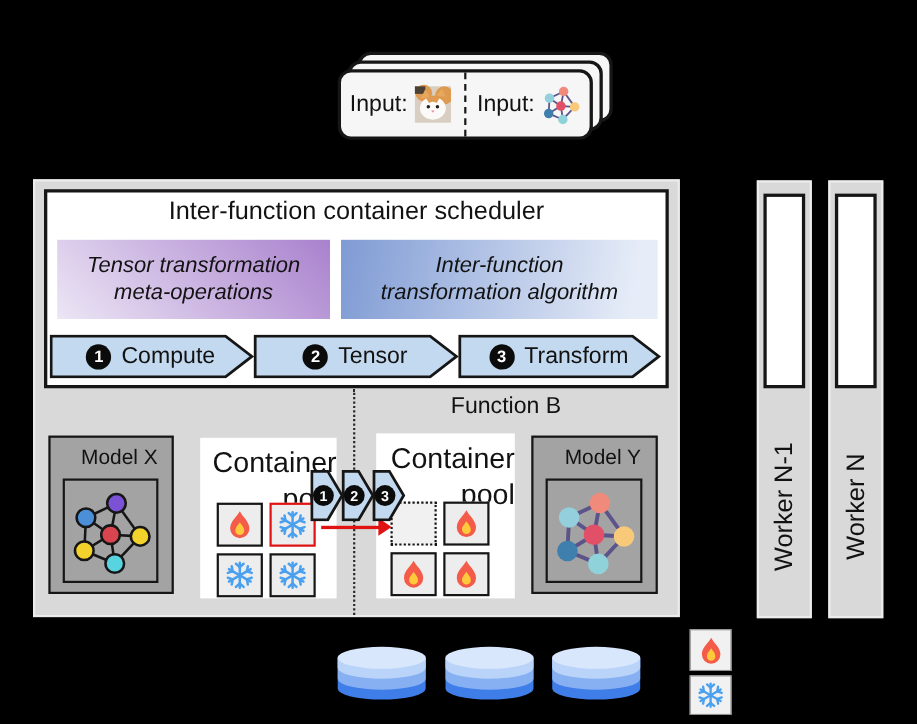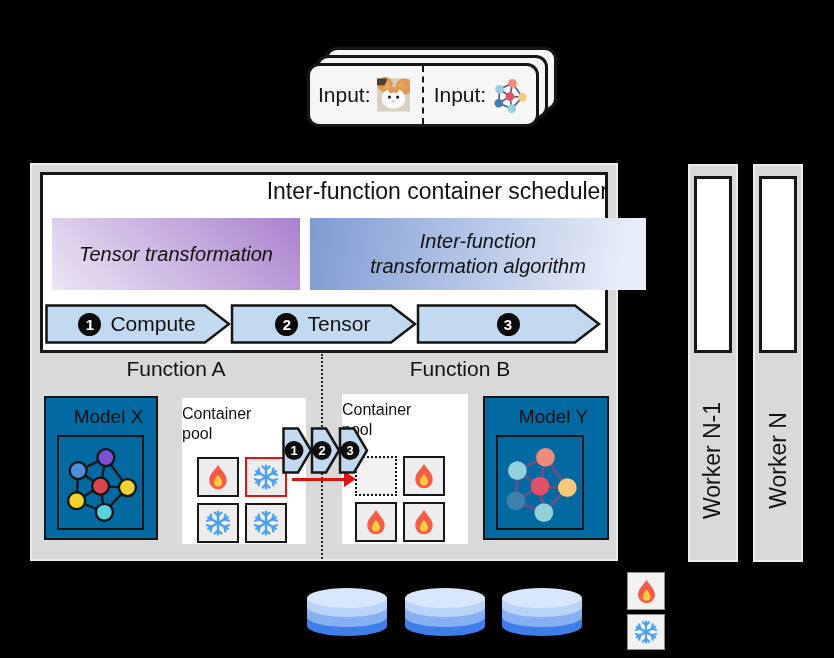--- a/index.html
+++ b/index.html
@@ -13,43 +13,43 @@
   .card.front { left: 307px; top: 63px; display: flex; align-items: center; padding: 0 8px; gap: 6px; z-index: 5; }
   .card.back1 { left: 316px; top: 55px; z-index: 4; }
   .card.back2 { left: 325px; top: 47px; z-index: 3; }
   .card-label { font-size: 21px; white-space: nowrap; }
   .card-divider { align-self: stretch; border-left: 2.5px dashed #161616; margin: 0 4px 0 6px; }
 
   
   .main-box { left: 30px; top: 163px; width: 588px; height: 398px;
               background: #d9d9d9; border: 2px solid #ececec; }
   .sched { left: 40px; top: 172px; width: 568px; height: 181px; background: #fff; border: 3px solid #161616; }
-  .sched-title { left: 40px; top: 178px; width: 568px; text-align: right; font-size: 23px; }
+  .sched-title { left: 40px; top: 178px; width: 568px; text-align: center; font-size: 23px; }
   .grad { display: flex; flex-direction: column; align-items: center; justify-content: center;
           font-size: 20px; font-style: italic; line-height: 1.25; text-align: center; }
   .grad-purple { left: 52px; top: 218px; width: 248px; height: 72px;
                  background: linear-gradient(45deg, #ece6f5 0%, #a981cd 100%); }
-  .grad-blue { left: 310px; top: 218px; width: 336px; height: 72px;
+  .grad-blue { left: 310px; top: 218px; width: 288px; height: 72px;
                background: linear-gradient(100deg, #7f9bd4 0%, #e7edf8 92%); }
   .chev-svg { left: 45px; top: 304px; }
   .chev-label { position: absolute; top: 304px; height: 40px; display: flex; align-items: center;
                 justify-content: center; gap: 9px; font-size: 21px; }
   .cnum { width: 23px; height: 23px; border-radius: 50%; background: #0b0b0b; color: #fff;
           font-weight: 700; font-size: 15px; display: flex; align-items: center; justify-content: center; }
 
   .func-label { position: absolute; top: 357px; text-align: center; font-size: 21px; }
   .vdivider { left: 321px; top: 354px; height: 205px; width: 0; border-left: 2px dotted #2a2a2a; }
 
-  .model-box { background: #0369a1; border: 2.5px solid #161616; padding-left: 15px; }
+  .model-box { background: #a3a3a3; border: 2.5px solid #161616; padding-left: 15px; }
   .model-title { text-align: center; font-size: 19px; margin-top: 8px; }
   .model-inner { position: absolute; border: 2.5px solid #161616; display: flex;
                  align-items: center; justify-content: center; padding: 3px; }
 
   .pool { background: #fff; }
-  .pool-title { text-align: left; font-size: 16px; line-height: 1.25; margin-top: 6px; }
+  .pool-title { text-align: right; font-size: 26px; line-height: 1.25; margin-top: 6px; }
   .pool-grid { position: absolute; display: grid; grid-template-columns: 42px 42px; grid-auto-rows: 40px; gap: 6px; }
   .slot { background: #ededed; border: 2.5px solid #161616; display: flex; align-items: center; justify-content: center; }
   .slot.selected { border-color: #e01212; }
   .slot.dashed { border: 2.5px dotted #161616; background: #f1f1f1; }
 
   .red-line { left: 292px; top: 478px; width: 54px; height: 3px; background: #e01212; z-index: 6; }
   .red-head { left: 344px; top: 471px; width: 0; height: 0; border-left: 12px solid #e01212;
               border-top: 8px solid transparent; border-bottom: 8px solid transparent; z-index: 6; }
   .mini-chev { left: 282px; top: 427px; z-index: 7; }
 
@@ -184,20 +184,21 @@
       </svg>
   </div>
 
   <div class="abs main-box"></div>
 
   <div class="abs sched"></div>
   <div class="abs sched-title">Inter-function container scheduler</div>
 
   <div class="abs grad grad-purple">
     <span>Tensor transformation</span>
+    <span>meta-operations</span>
   </div>
   <div class="abs grad grad-blue">
     <span>Inter-function</span>
     <span>transformation algorithm</span>
   </div>
 
   <svg class="abs chev-svg" width="558" height="40">
     <polygon points="1.5,1.5 160,1.5 184,20 160,38.5 1.5,38.5" fill="#c3d9ef" stroke="#161616" stroke-width="2.5"></polygon>
     <polygon points="187,1.5 346,1.5 370,20 346,38.5 187,38.5" fill="#c3d9ef" stroke="#161616" stroke-width="2.5"></polygon>
     <polygon points="373,1.5 530,1.5 554,20 530,38.5 373,38.5" fill="#c3d9ef" stroke="#161616" stroke-width="2.5"></polygon>
@@ -205,23 +206,23 @@
   <div class="chev-label" style="left:48px;width:178px">
     <span class="cnum">1</span>
     <span>Compute</span>
   </div>
   <div class="chev-label" style="left:234px;width:178px">
     <span class="cnum">2</span>
     <span>Tensor</span>
   </div>
   <div class="chev-label" style="left:420px;width:176px">
     <span class="cnum">3</span>
-  </div>
-
-  <div class="func-label" style="left:44px;width:264px">Function A</div>
+    <span>Transform</span>
+  </div>
+
   <div class="func-label" style="left:332px;width:256px">Function B</div>
   <div class="abs vdivider"></div>
 
   <div class="abs model-box" style="left:44px;top:396px;width:114px;height:144px">
     <div class="model-title">Model X</div>
     <div class="model-inner" style="left:11px;top:37px;width:87px;height:95px">
       <svg width="78" height="82" viewBox="0 0 100 100">
           <use href="#nnx-def"></use>
         </svg>
     </div>
@@ -274,21 +275,21 @@
           </svg>
       </div>
       <div class="slot">
         <svg width="28" height="28" viewBox="0 0 32 32">
             <use href="#fire-def"></use>
           </svg>
       </div>
     </div>
   </div>
 
-  <div class="abs model-box" style="left:483px;top:396px;width:126px;height:144px">
+  <div class="abs model-box" style="left:483px;top:396px;width:115px;height:144px">
     <div class="model-title">Model Y</div>
     <div class="model-inner" style="left:11px;top:37px;width:88px;height:95px">
       <svg width="78" height="82" viewBox="0 0 100 100">
           <use href="#nny-def"></use>
         </svg>
     </div>
   </div>
 
   <svg class="abs mini-chev" width="88" height="47">
     <polygon points="1.5,1.5 16,1.5 29,23.5 16,45.5 1.5,45.5" fill="#c3d9ef" stroke="#161616" stroke-width="2.5"></polygon>

